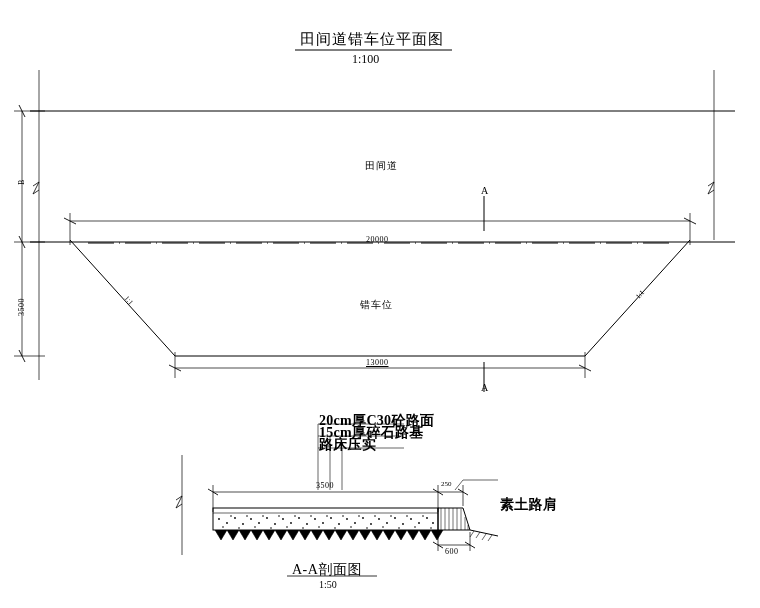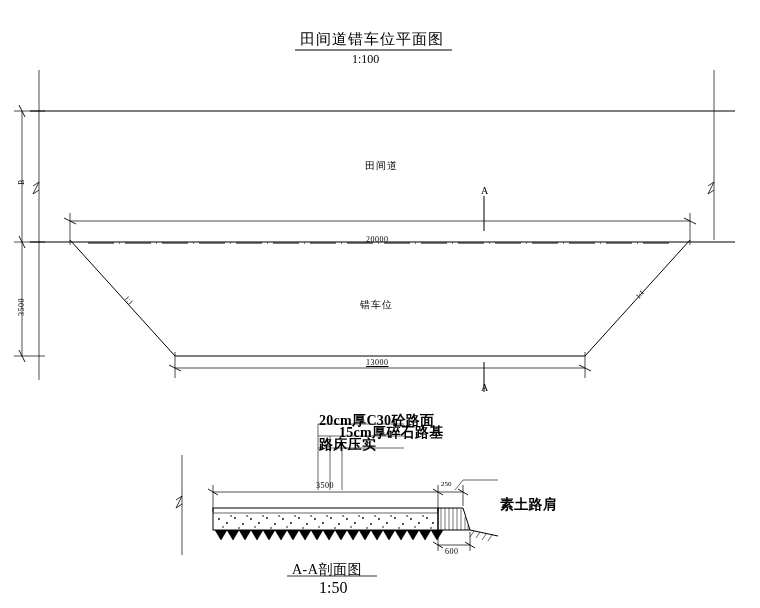--- a/index.html
+++ b/index.html
@@ -55,21 +55,21 @@
   .note {
     font-size: 14px;
     letter-spacing: 0.3px;
     font-weight: bold;
   }
   .sec-title {
     font-size: 14px;
     letter-spacing: 0.5px;
   }
   .sec-scale {
-    font-size: 16px;
+    font-size: 10px;
   }
   .mark {
     font-size: 10px;
     font-family: "Liberation Serif", "DejaVu Serif", serif;
   }
   .vert {
     transform-origin: left top;
     transform: rotate(-90deg);
   }
   .rot-left {
@@ -275,21 +275,21 @@
   <div class="lbl dim vert" style="left:18px; top:185px;">B</div>
   <div class="lbl dim vert" style="left:18px; top:316px;">3500</div>
 
   <div class="lbl rot-left" style="left:128px; top:295px; transform-origin:left top; transform:rotate(48deg);">1:1</div>
   <div class="lbl rot-left" style="left:635px; top:296px; transform-origin:left top; transform:rotate(-48deg);">1:1</div>
 
   <div class="lbl mark" style="left:481px; top:186px;">A</div>
   <div class="lbl mark" style="left:481px; top:383px;">A</div>
 
   <div class="lbl note" style="left:319px; top:414px;">20cm厚C30砼路面</div>
-  <div class="lbl note" style="left:319px; top:426px;margin-left:20px;">15cm厚碎石路基</div>
+  <div class="lbl note" style="left:319px; top:426px;">15cm厚碎石路基</div>
   <div class="lbl note" style="left:319px; top:438px;">路床压实</div>
 
   <div class="lbl note" style="left:500px; top:498px;">素土路肩</div>
 
   <div class="lbl dim" style="left:316px; top:482px;">3500</div>
   <div class="lbl dim-small" style="left:441px; top:481px;text-align:center;">250</div>
   <div class="lbl dim" style="left:445px; top:548px;">600</div>
 
   <div class="lbl sec-title" style="left:292px; top:563px;">A-A剖面图</div>
   <div class="lbl sec-scale" style="left:319px; top:580px;">1:50</div>

